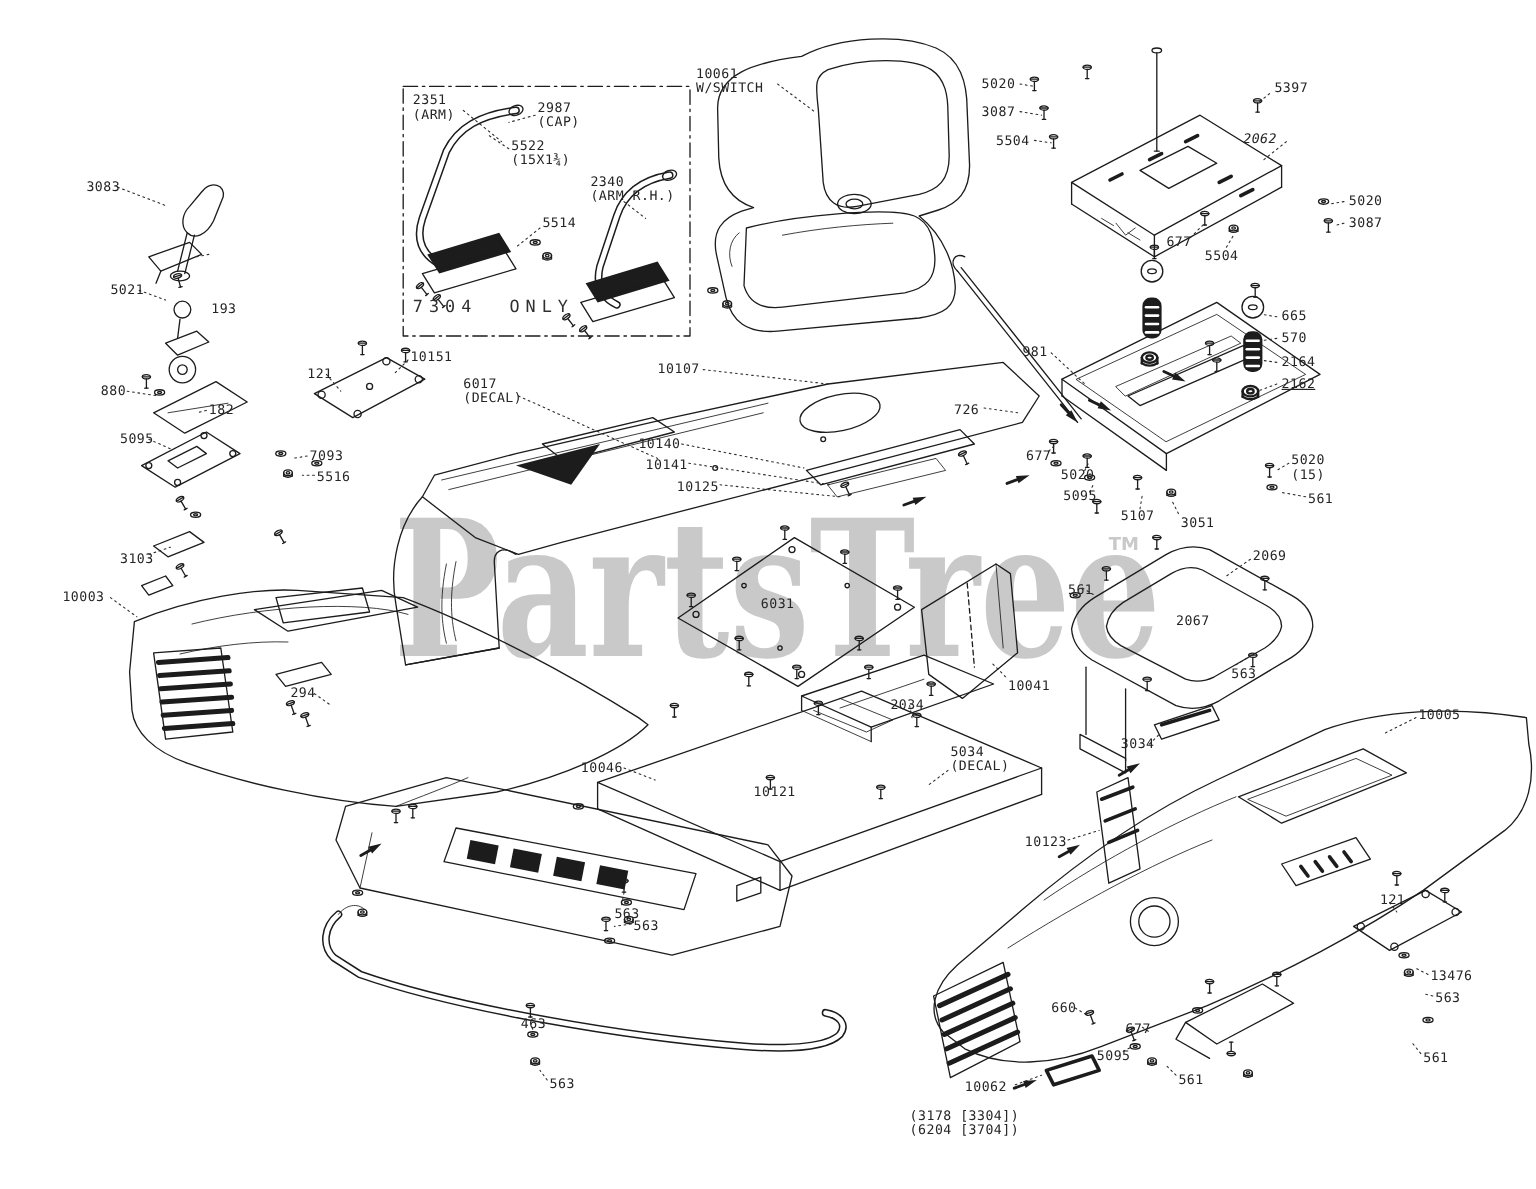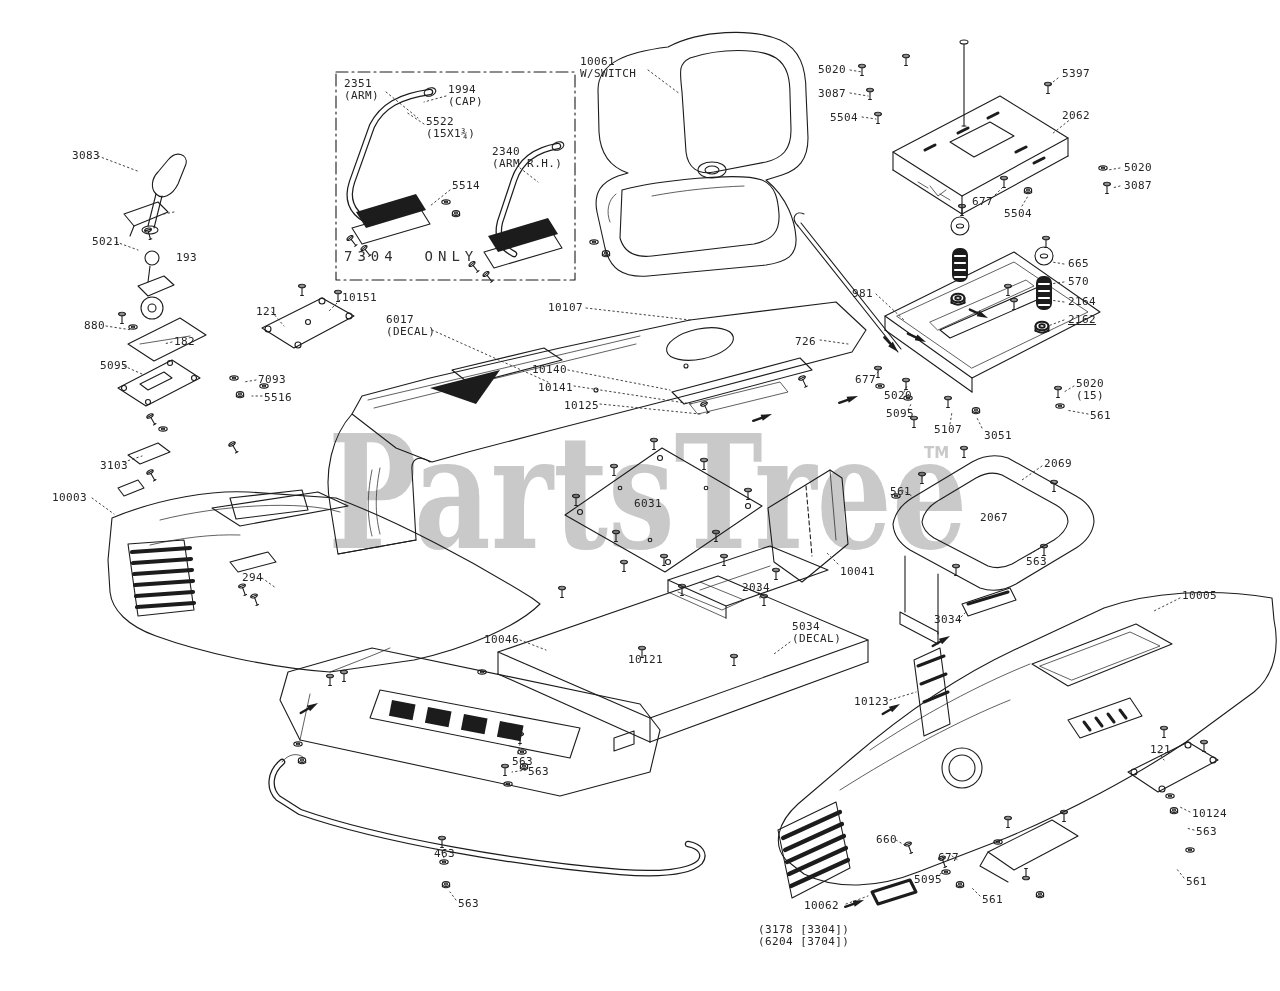--- a/index.html
+++ b/index.html
@@ -485,34 +485,34 @@
         <line x1="456" y1="900" x2="450" y2="892" style="stroke:#2c2c2c;stroke-width:.9;stroke-dasharray:1.5 3;"></line>
       </g>
   </svg>
 
   <svg id="leadersvg" width="0" height="0" style="position:absolute"></svg>
 
   <div id="labels">
       <div class="callout note" style="left: 344px; top: 250px;">7304  ONLY</div>
       <div class="callout" style="left: 344px; top: 78px;">2351
 (ARM)</div>
-      <div class="callout" style="left: 448px; top: 84px;">1994
+      <div class="callout" style="left: 448px; top: 84px;">2987
 (CAP)</div>
       <div class="callout" style="left: 426px; top: 116px;">5522
 (15X1¾)</div>
       <div class="callout" style="left: 492px; top: 146px;">2340
 (ARM R.H.)</div>
       <div class="callout" style="left: 452px; top: 180px;">5514</div>
       <div class="callout" style="left: 580px; top: 56px;">10061
 W/SWITCH</div>
       <div class="callout" style="left: 818px; top: 64px;">5020</div>
       <div class="callout" style="left: 818px; top: 88px;">3087</div>
       <div class="callout" style="left: 830px; top: 112px;">5504</div>
       <div class="callout" style="left: 1062px; top: 68px;">5397</div>
-      <div class="callout" style="left: 1062px; top: 110px;">2062</div>
+      <div class="callout" style="left: 1036px; top: 110px; font-style: italic;">2062</div>
       <div class="callout" style="left: 972px; top: 196px;">677</div>
       <div class="callout" style="left: 1004px; top: 208px;">5504</div>
       <div class="callout" style="left: 1124px; top: 162px;">5020</div>
       <div class="callout" style="left: 1124px; top: 180px;">3087</div>
       <div class="callout" style="left: 1068px; top: 258px;">665</div>
       <div class="callout" style="left: 1068px; top: 276px;">570</div>
       <div class="callout" style="left: 1068px; top: 296px;">2164</div>
       <div class="callout" style="left: 1068px; top: 314px; text-decoration: underline;">2162</div>
       <div class="callout" style="left: 852px; top: 288px;">981</div>
       <div class="callout" style="left: 795px; top: 336px;">726</div>
@@ -550,21 +550,21 @@
       <div class="callout" style="left: 934px; top: 614px;">3034</div>
       <div class="callout" style="left: 512px; top: 756px;">563</div>
       <div class="callout" style="left: 634px; top: 498px;">6031</div>
       <div class="callout" style="left: 840px; top: 566px;">10041</div>
       <div class="callout" style="left: 1044px; top: 458px;">2069</div>
       <div class="callout" style="left: 980px; top: 512px;">2067</div>
       <div class="callout" style="left: 890px; top: 486px;">561</div>
       <div class="callout" style="left: 1026px; top: 556px;">563</div>
       <div class="callout" style="left: 1182px; top: 590px;">10005</div>
       <div class="callout" style="left: 1150px; top: 744px;">121</div>
-      <div class="callout" style="left: 1192px; top: 808px;">10124</div>
+      <div class="callout" style="left: 1192px; top: 808px;">13476</div>
       <div class="callout" style="left: 1196px; top: 826px;">563</div>
       <div class="callout" style="left: 1186px; top: 876px;">561</div>
       <div class="callout" style="left: 876px; top: 834px;">660</div>
       <div class="callout" style="left: 938px; top: 852px;">677</div>
       <div class="callout" style="left: 914px; top: 874px;">5095</div>
       <div class="callout" style="left: 982px; top: 894px;">561</div>
       <div class="callout" style="left: 804px; top: 900px;">10062</div>
       <div class="callout" style="left: 758px; top: 924px;">(3178 [3304])
 (6204 [3704])</div>
       <div class="callout" style="left: 242px; top: 572px;">294</div>

